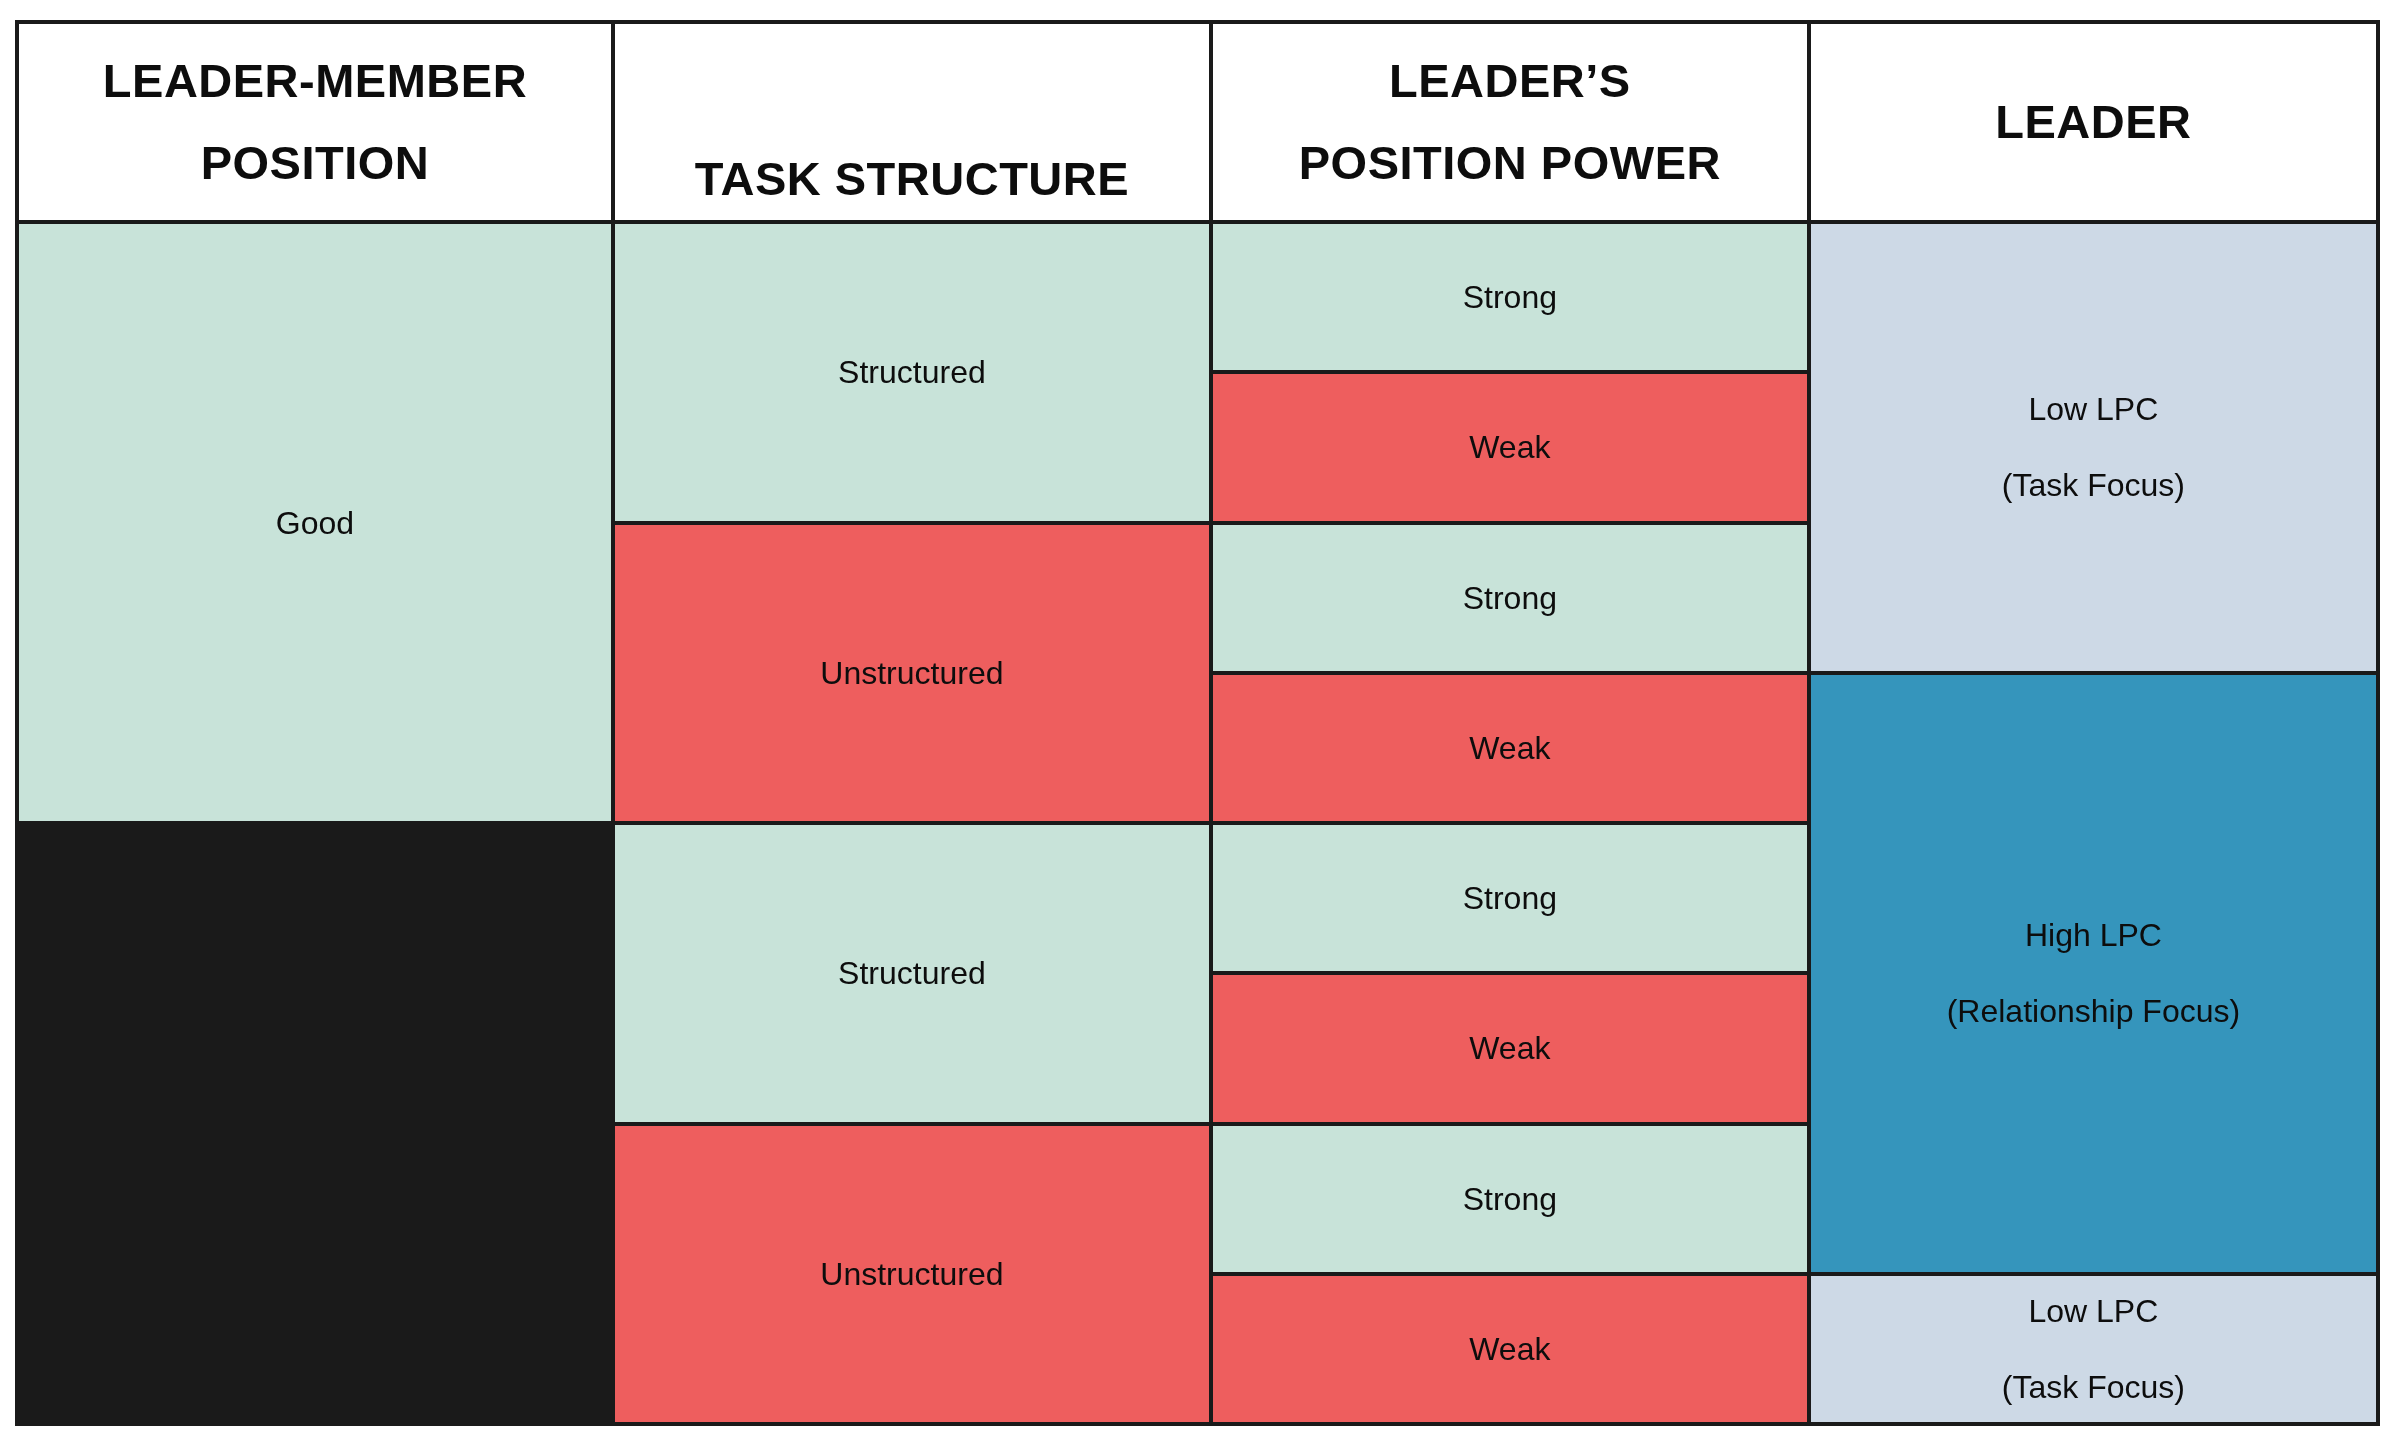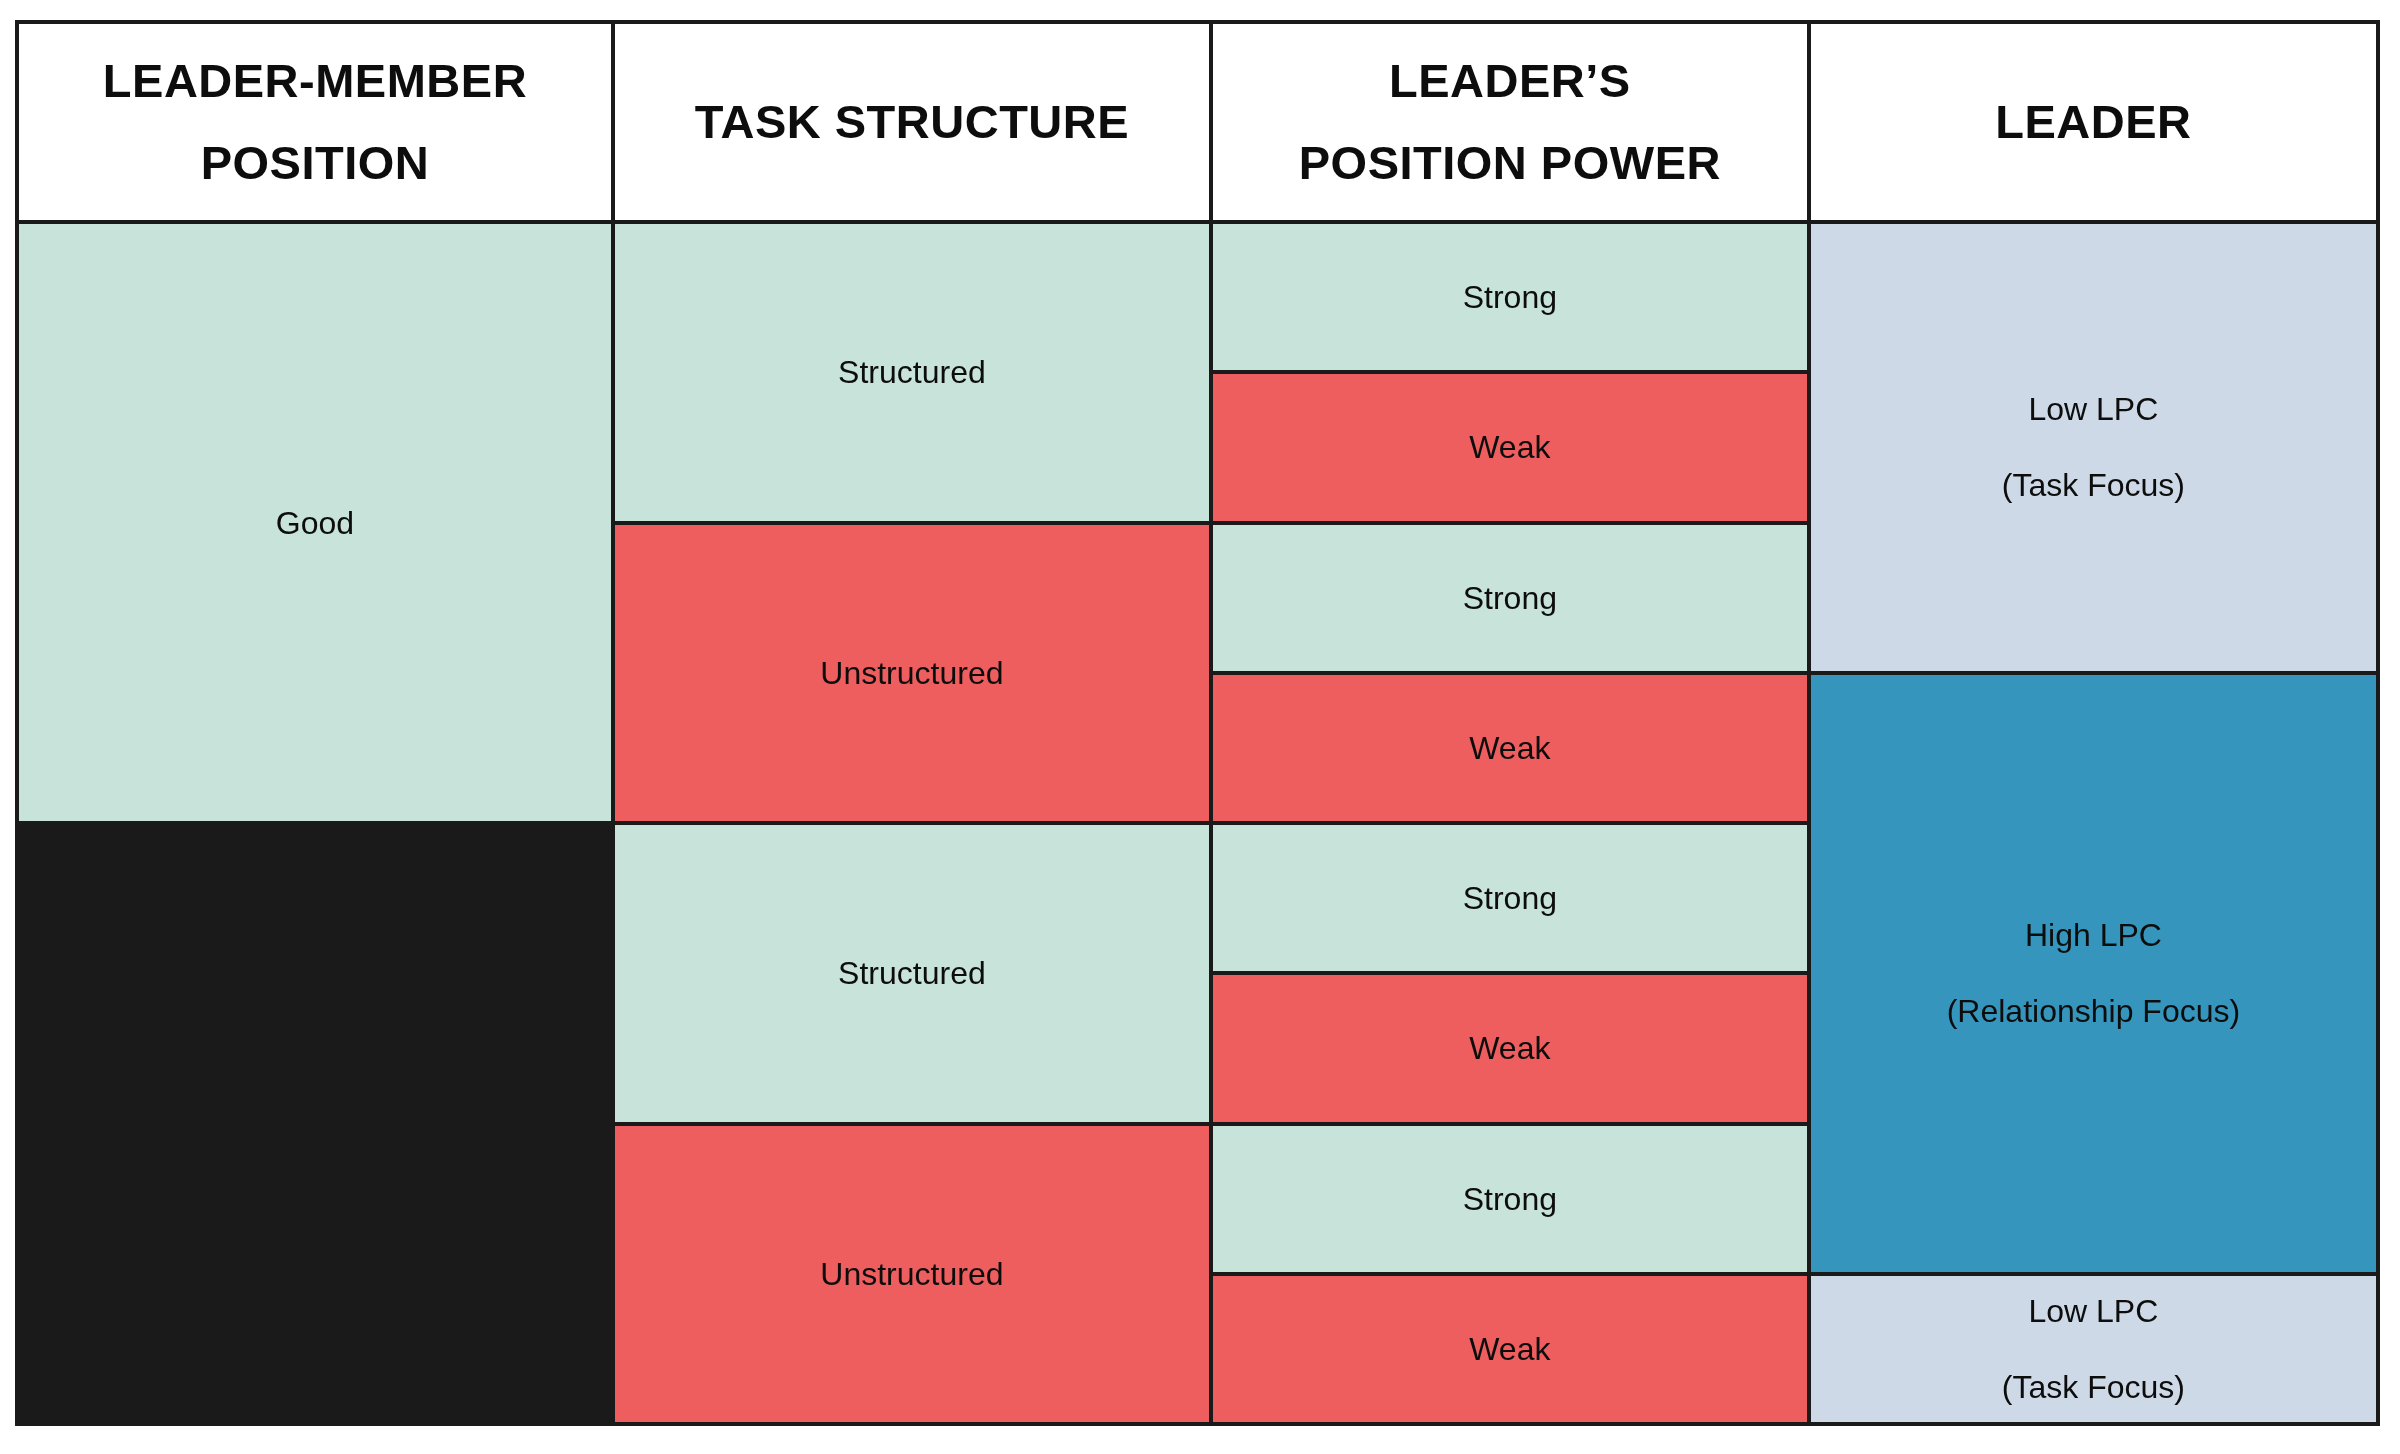--- a/index.html
+++ b/index.html
@@ -46,21 +46,21 @@
     font-size: 47px;
     line-height: 82px;
     letter-spacing: 0.5px;
   }
   .body-cell {
     font-size: 32px;
     line-height: 76px;
   }
   
   .h1 { grid-column: 1; grid-row: 1; }
-  .h2 { grid-column: 2; grid-row: 1; }
+  .h2 { grid-column: 2; grid-row: 1; justify-content: flex-end; }
   .h3 { grid-column: 3; grid-row: 1; align-items: center; }
   .h4 { grid-column: 4; grid-row: 1; }
   .rel1 { grid-column: 1; grid-row: 2 / span 4; }
   .rel2 { grid-column: 1; grid-row: 6 / span 4; }
   .ts1 { grid-column: 2; grid-row: 2 / span 2; }
   .ts2 { grid-column: 2; grid-row: 4 / span 2; }
   .ts3 { grid-column: 2; grid-row: 6 / span 2; }
   .ts4 { grid-column: 2; grid-row: 8 / span 2; }
   .pp1 { grid-column: 3; grid-row: 2; }
   .pp2 { grid-column: 3; grid-row: 3; }

